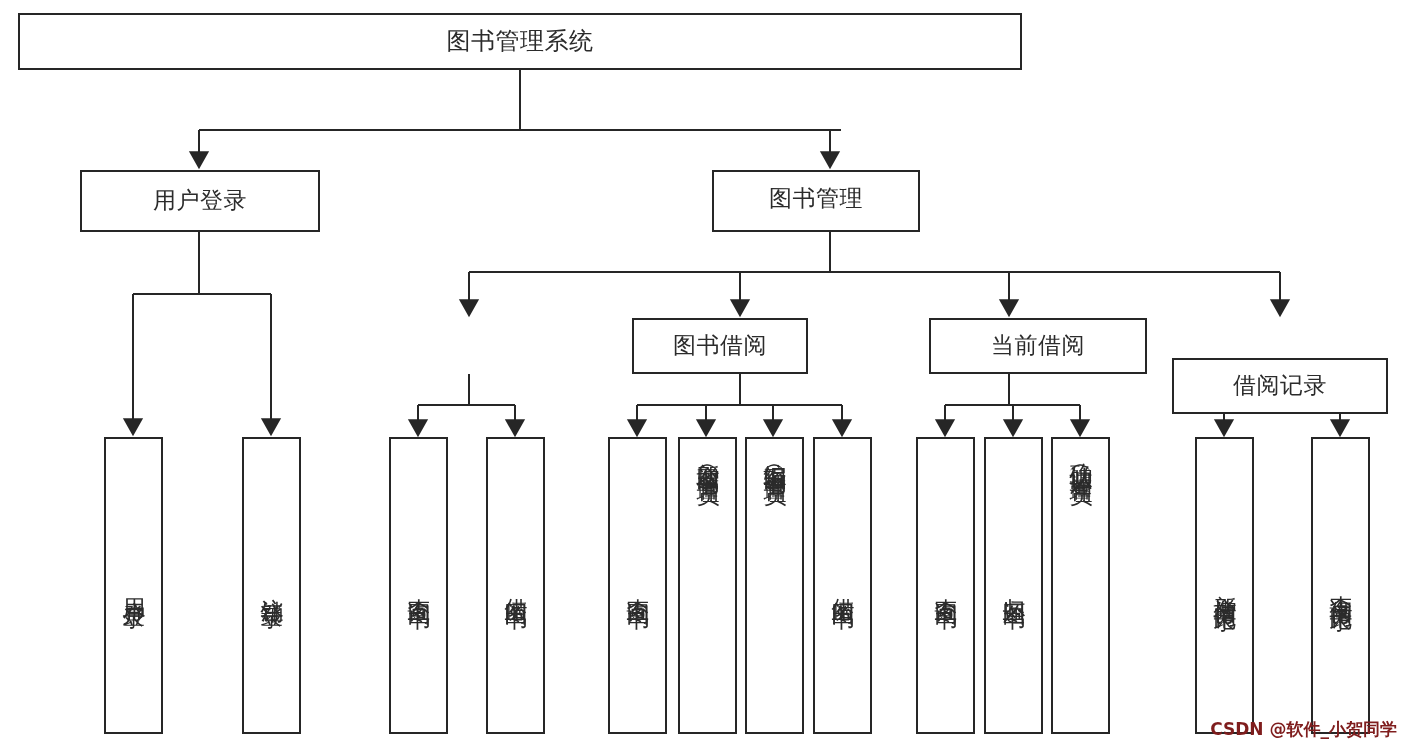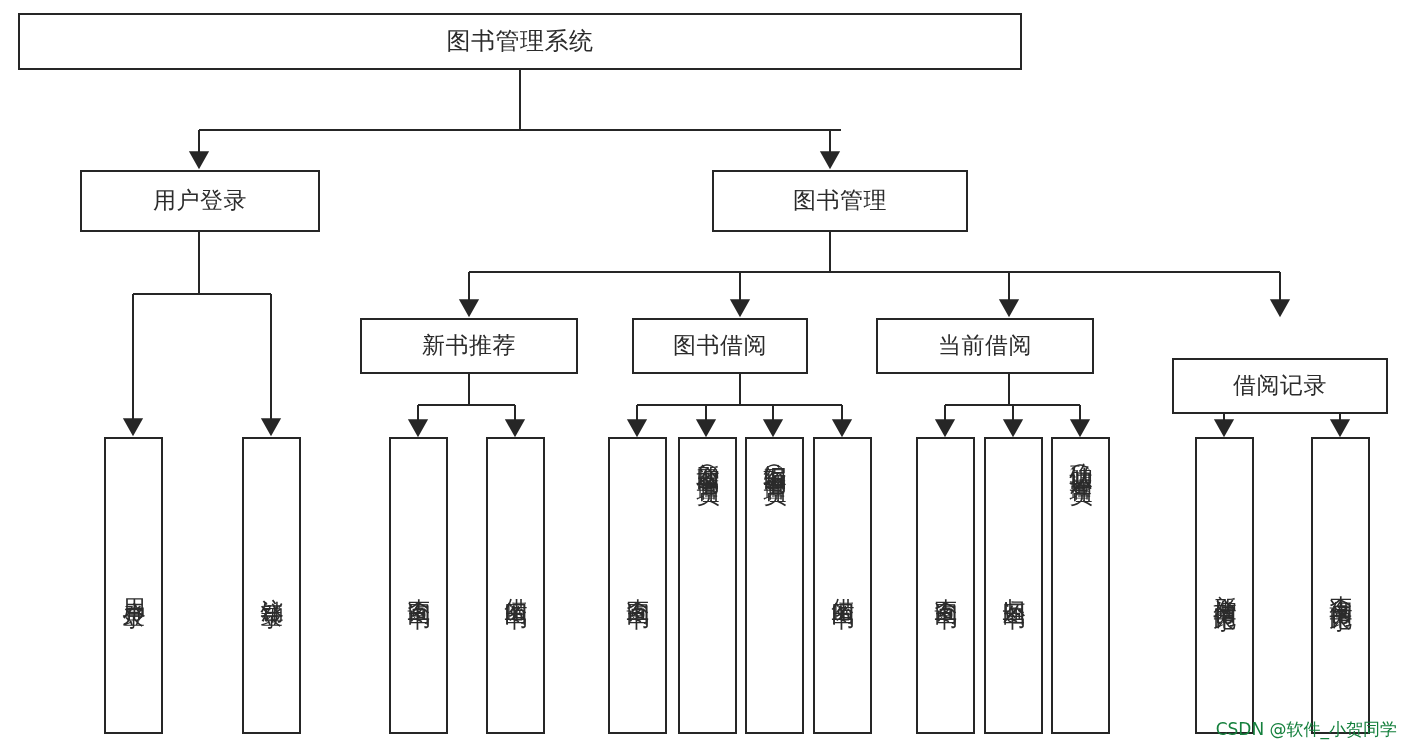--- a/index.html
+++ b/index.html
@@ -66,24 +66,25 @@
   
   .node.vert.centered {
     align-items: center;
     padding-top: 0;
   }
   #watermark {
     position: absolute;
     right: 8px;
     bottom: 6px;
     font-size: 17px;
-    color: #15803d;
+    color: #7f1d1d;
     z-index: 5;
     white-space: nowrap;
     font-family: "DejaVu Sans", "Liberation Sans", sans-serif;
+    font-weight: bold;
   }
 </style>
 </head>
 <body>
 
 <div id="diagram-canvas">
 
   <svg id="edge-layer" viewBox="0 0 1405 747" width="1405" height="747">
     <defs>
       <marker id="arrowhead" markerWidth="9" markerHeight="9" refX="3.4" refY="4.5" orient="auto" markerUnits="strokeWidth">
@@ -135,33 +136,30 @@
   </svg>
 
   <div class="node horiz root" style="left:18px; top:13px; width:1004px; height:57px;">
     <span class="node-label">图书管理系统</span>
   </div>
 
   <div class="node horiz" style="left:80px; top:170px; width:240px; height:62px;">
     <span class="node-label">用户登录</span>
   </div>
 
-  <div class="node horiz" style="left:712px; top:170px; width:256px; height:62px;">
+  <div class="node horiz" style="left:712px; top:170px; width:208px; height:62px;font-family:Liberation Mono, monospace;">
     <span class="node-label">图书管理</span>
   </div>
 
-  <div class="node horiz" style="left:360px; top:318px; width:218px; height:56px;">
-    <span class="node-label">新书推荐</span>
-  </div>
 
   <div class="node horiz" style="left:632px; top:318px; width:176px; height:56px;">
     <span class="node-label">图书借阅</span>
   </div>
 
-  <div class="node horiz" style="left:876px; top:318px; width:218px; height:56px;">
+  <div class="node horiz" style="left:929px; top:318px; width:218px; height:56px;">
     <span class="node-label">当前借阅</span>
   </div>
 
   <div class="node horiz" style="left:1172px; top:318px; width:216px; height:56px;margin-top:40px;">
     <span class="node-label">借阅记录</span>
   </div>
 
   <div class="node vert centered" style="left:104px; top:437px; width:59px; height:297px;">
     <span class="node-label">用户登录</span>
   </div>

